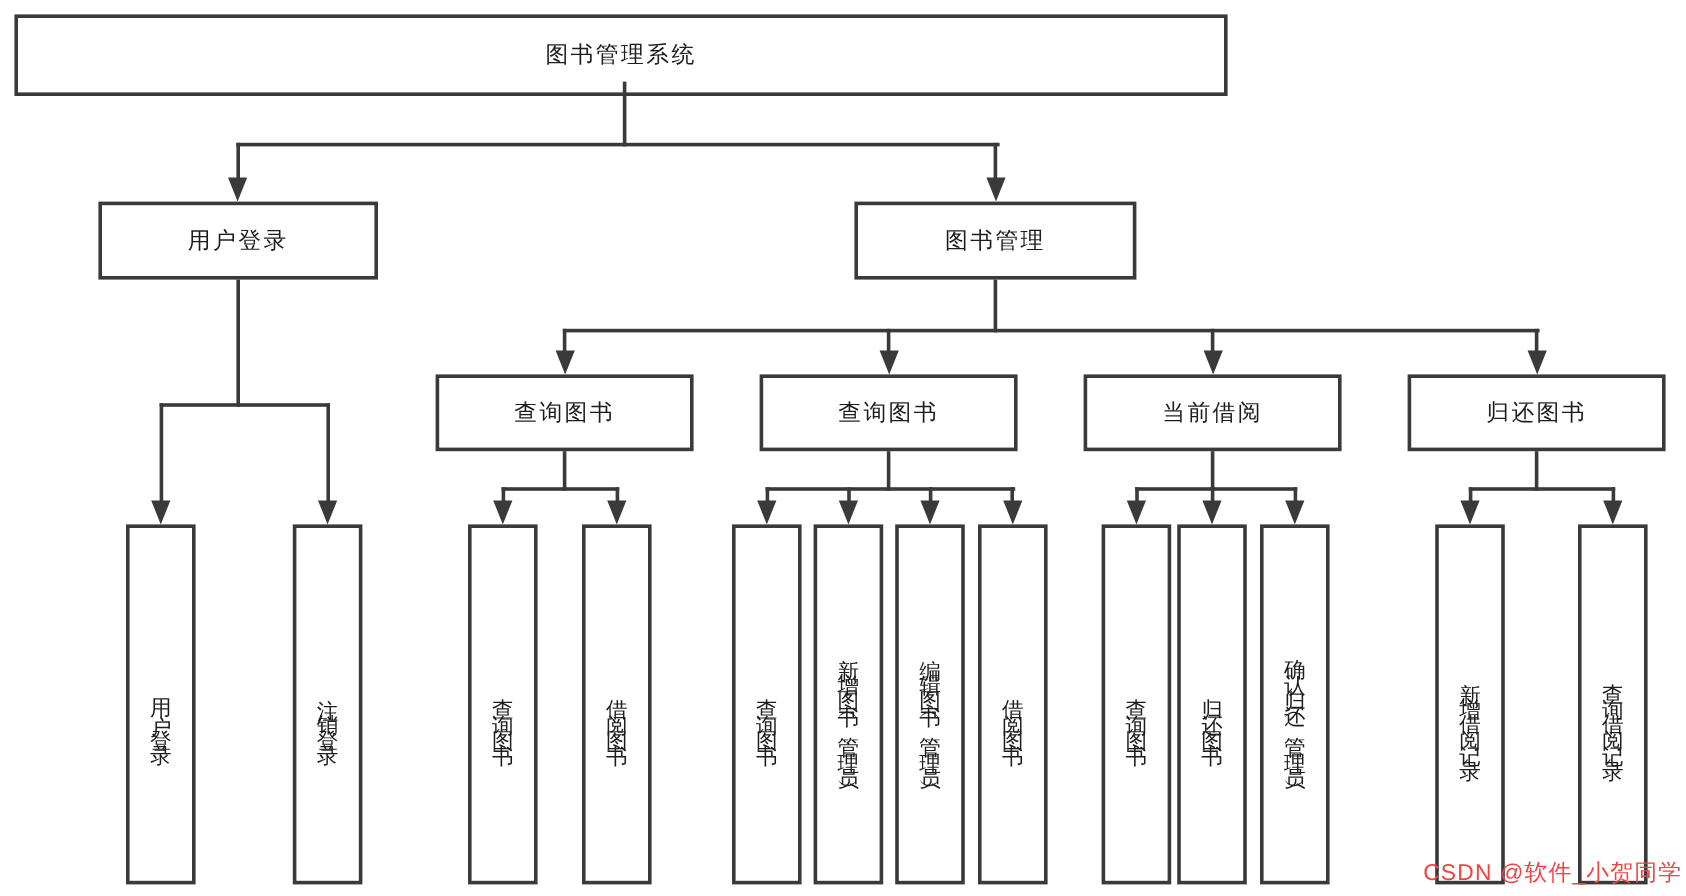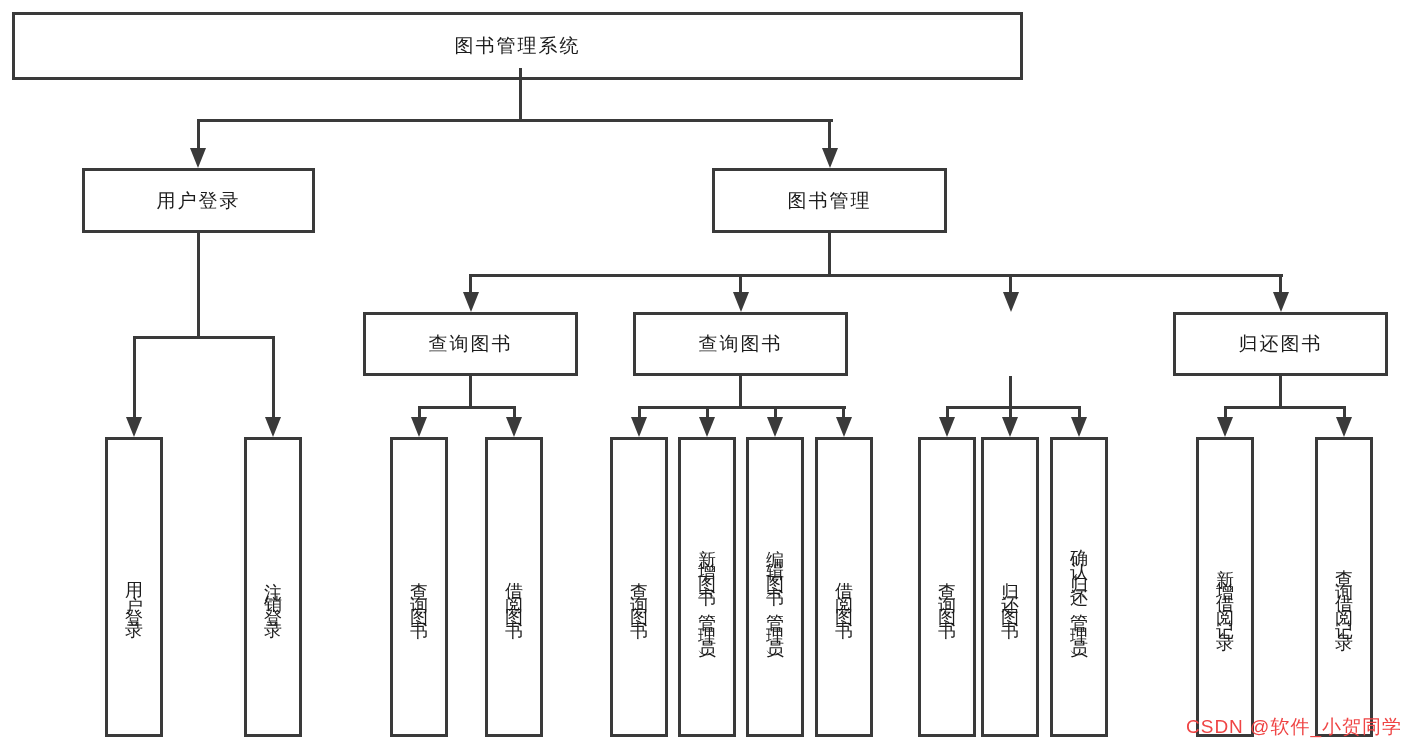--- a/index.html
+++ b/index.html
@@ -63,20 +63,21 @@
 
 <div class="canvas">
 
   <div class="box" style="left:12px;top:12px;width:1011px;height:68px;">图书管理系统</div>
 
   <div class="box" style="left:82px;top:168px;width:233px;height:65px;">用户登录</div>
   <div class="box" style="left:712px;top:168px;width:235px;height:65px;">图书管理</div>
 
   <div class="box" style="left:363px;top:312px;width:215px;height:64px;">查询图书</div>
   <div class="box" style="left:633px;top:312px;width:215px;height:64px;">查询图书</div>
+  <div class="box" style="left:903px;top:312px;width:215px;height:64px;">当前借阅</div>
   <div class="box" style="left:1173px;top:312px;width:215px;height:64px;">归还图书</div>
 
   <div class="box vbox" style="left:105px;top:437px;width:58px;height:300px;">用户登录</div>
   <div class="box vbox" style="left:244px;top:437px;width:58px;height:300px;">注销登录</div>
   <div class="box vbox" style="left:390px;top:437px;width:58px;height:300px;">查询图书</div>
   <div class="box vbox" style="left:485px;top:437px;width:58px;height:300px;">借阅图书</div>
   <div class="box vbox" style="left:610px;top:437px;width:58px;height:300px;">查询图书</div>
   <div class="box vbox" style="left:678px;top:437px;width:58px;height:300px;">新增图书（管理员）</div>
   <div class="box vbox" style="left:746px;top:437px;width:58px;height:300px;">编辑图书（管理员）</div>
   <div class="box vbox" style="left:815px;top:437px;width:58px;height:300px;">借阅图书</div>

